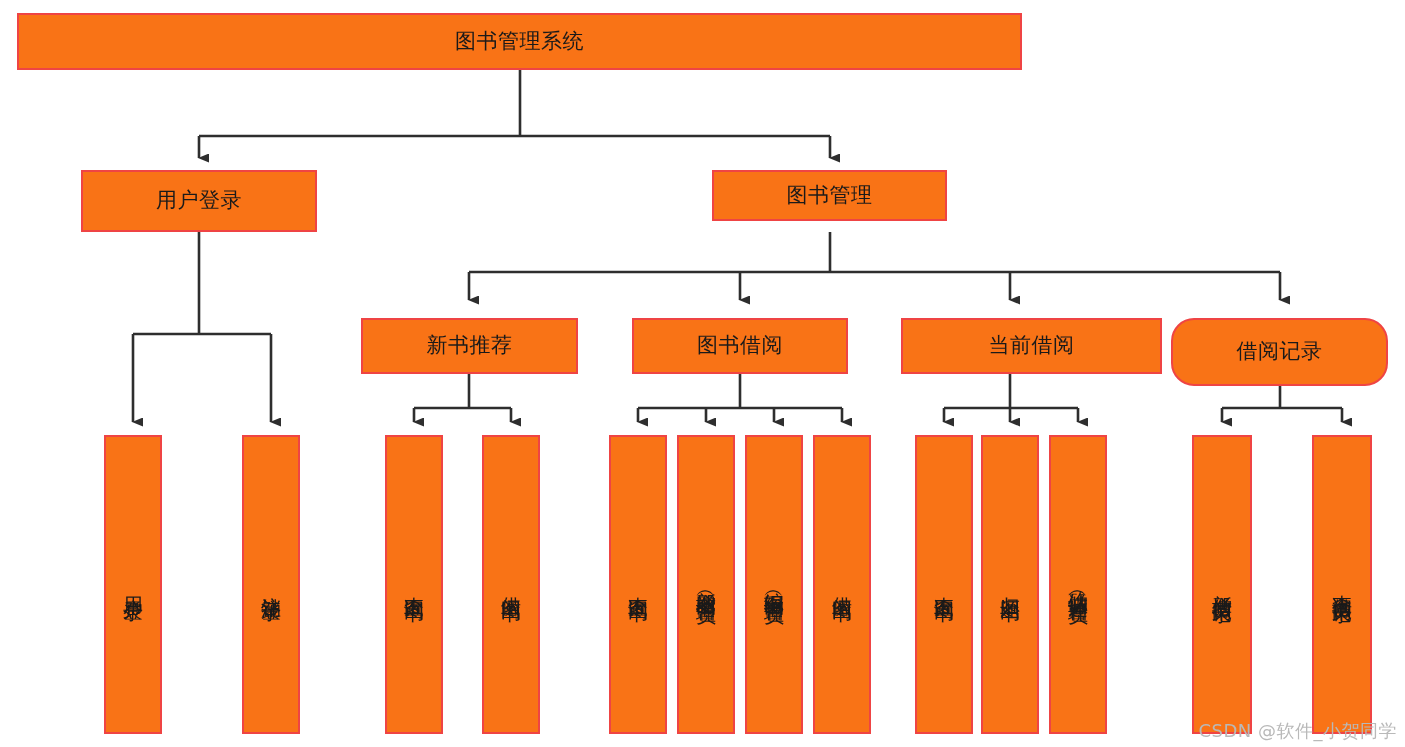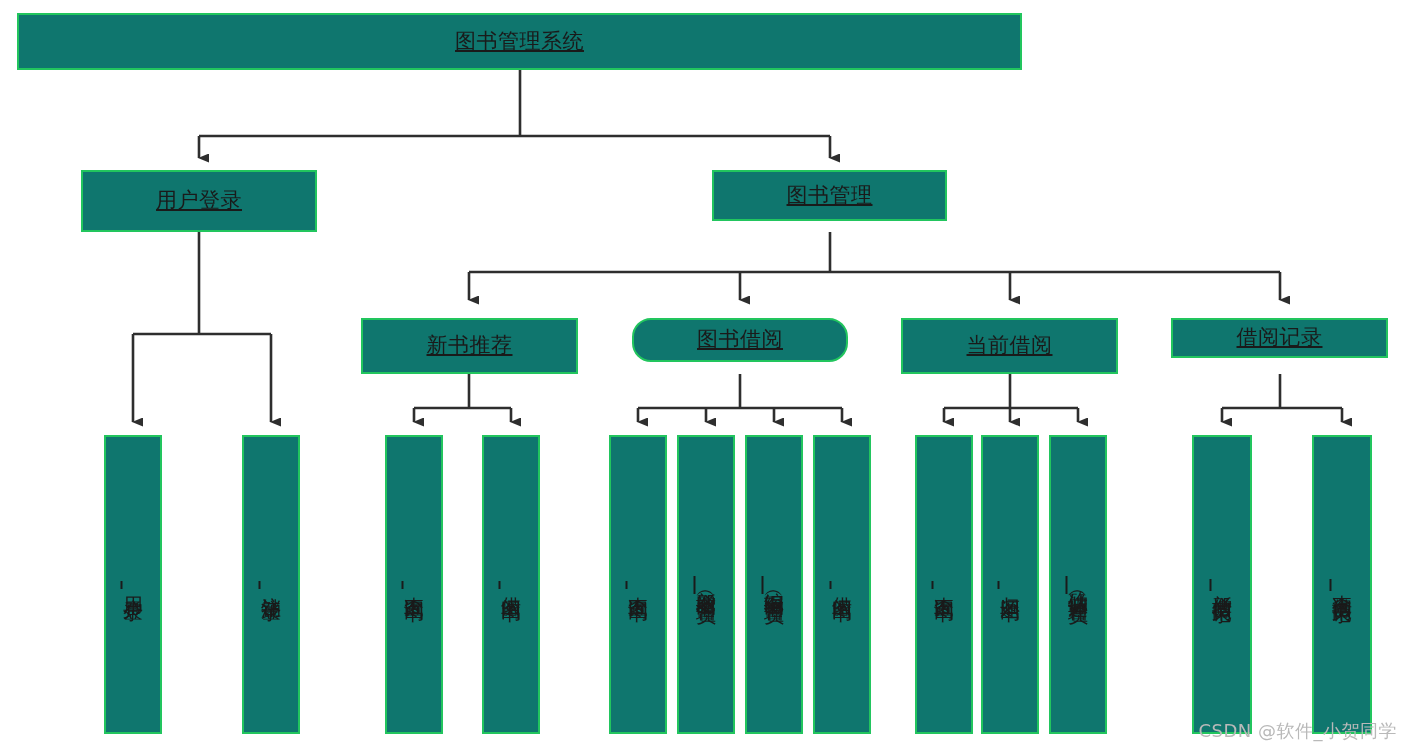--- a/index.html
+++ b/index.html
@@ -23,27 +23,26 @@
     position: absolute;
     left: 0;
     top: 0;
     width: 1405px;
     height: 747px;
     pointer-events: none;
   }
   .node {
     position: absolute;
     box-sizing: border-box;
-    border: 2px solid #22c55e;
-    background: #0f766e;
+    border: 2px solid #ef4444;
+    background: #f97316;
     display: flex;
     align-items: center;
     justify-content: center;
     color: #1a1a1a;
-    text-decoration: underline;
   }
   .node.horiz .node-label {
     font-size: 21px;
     letter-spacing: 0.5px;
     line-height: 1.2;
     white-space: nowrap;
   }
   .node.vert {
     align-items: center;
     justify-content: center;
@@ -132,27 +131,27 @@
   <div class="node horiz" style="left:81px; top:170px; width:236px; height:62px;">
     <span class="node-label">用户登录</span>
   </div>
   <div class="node horiz" style="left:712px; top:170px; width:235px; height:51px;">
     <span class="node-label">图书管理</span>
   </div>
 
   <div class="node horiz" style="left:361px; top:318px; width:217px; height:56px;">
     <span class="node-label">新书推荐</span>
   </div>
-  <div class="node horiz" style="left:632px; top:318px; width:216px; height:44px;border-radius:19px;">
+  <div class="node horiz" style="left:632px; top:318px; width:216px; height:56px;">
     <span class="node-label">图书借阅</span>
   </div>
-  <div class="node horiz" style="left:901px; top:318px; width:217px; height:56px;">
+  <div class="node horiz" style="left:901px; top:318px; width:261px; height:56px;">
     <span class="node-label">当前借阅</span>
   </div>
-  <div class="node horiz" style="left:1171px; top:318px; width:217px; height:40px;">
+  <div class="node horiz" style="left:1171px; top:318px; width:217px; height:68px;border-radius:23px;">
     <span class="node-label">借阅记录</span>
   </div>
 
   <div class="node vert" style="left:104px; top:435px; width:58px; height:299px;">
     <span class="node-label">用户登录</span>
   </div>
   <div class="node vert" style="left:242px; top:435px; width:58px; height:299px;">
     <span class="node-label">注销登录</span>
   </div>
 

